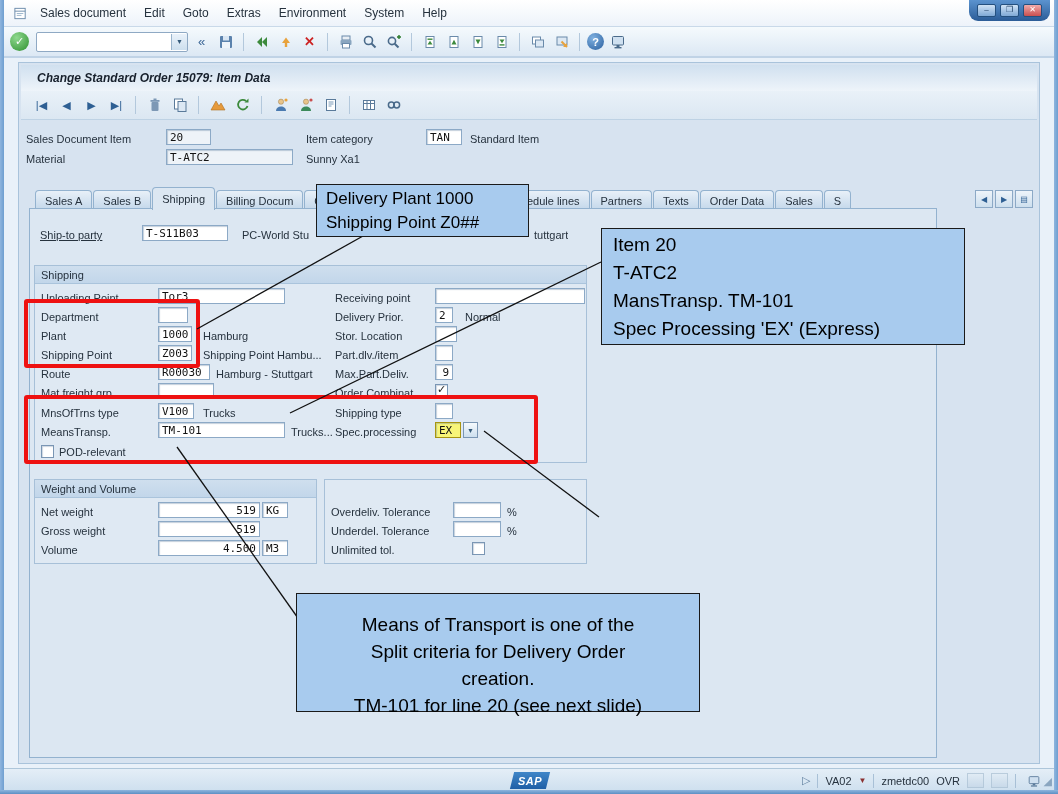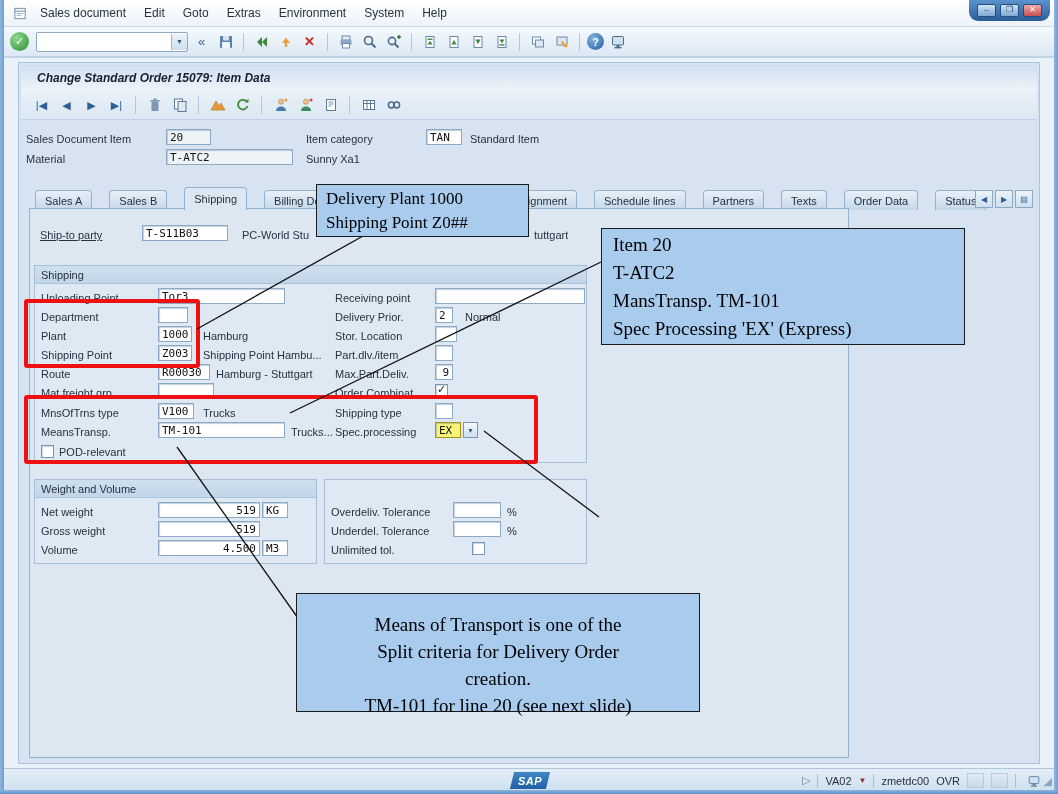--- a/index.html
+++ b/index.html
@@ -33,31 +33,31 @@
   .lbl{position:absolute;font-size:11px;color:#26323e;height:16px;display:flex;align-items:center;white-space:nowrap;}
   .txt{position:absolute;font-size:11px;color:#26323e;height:16px;display:flex;align-items:center;white-space:nowrap;overflow:hidden;}
   .fld{position:absolute;height:16px;background:#fff;border:1px solid #8ca9c6;box-shadow:inset 1px 1px 1px rgba(90,120,155,.35);font-family:"DejaVu Sans Mono",monospace;font-size:11px;color:#111;display:flex;align-items:center;padding:0 3px;box-sizing:border-box;white-space:nowrap;}
   .fld.num{justify-content:flex-end;}
   .fld.hl{background:#f8f578;border-color:#a89410;}
   .ddbtn{position:absolute;width:15px;height:16px;background:linear-gradient(#f5fafd,#cddfee);border:1px solid #7a96b4;font-size:7px;color:#345a7a;display:flex;align-items:center;justify-content:center;box-sizing:border-box;}
   .cb{position:absolute;width:13px;height:13px;background:#fff;border:1px solid #7a96b4;box-shadow:inset 1px 1px 1px rgba(90,120,155,.3);box-sizing:border-box;}
   .cb.checked::after{content:"✓";font-size:11px;color:#222;position:absolute;left:1px;top:-2px;}
   
   .tabstrip{position:absolute;left:16px;top:124px;height:23px;width:960px;display:flex;align-items:flex-end;overflow:hidden;}
-  .tab{height:19px;padding:0 9px;font-size:11px;display:flex;align-items:center;background:linear-gradient(#e8f0f8,#c3d7ea);border:1px solid #93b2cf;border-bottom:none;border-radius:4px 4px 0 0;margin-right:17px;color:#26323e;white-space:nowrap;}
+  .tab{height:19px;padding:0 9px;font-size:11px;display:flex;align-items:center;background:linear-gradient(#e8f0f8,#c3d7ea);border:1px solid #93b2cf;border-bottom:none;border-radius:4px 4px 0 0;margin-right:1px;color:#26323e;white-space:nowrap;}
   .tab.active{background:#dce7f2;height:22px;z-index:2;}
   .tabscroll{position:absolute;right:6px;top:127px;display:flex;gap:2px;z-index:3;}
   .tabscroll span{width:16px;height:16px;background:linear-gradient(#eef4fa,#cddfee);border:1px solid #8ca9c6;font-size:8px;color:#2e5f93;display:inline-flex;align-items:center;justify-content:center;}
-  .panel{position:absolute;left:10px;top:145px;width:820px;height:550px;background:#dce7f2;border:1px solid #93b2cf;box-sizing:border-box;}
+  .panel{position:absolute;left:10px;top:145px;width:908px;height:550px;background:#dce7f2;border:1px solid #93b2cf;box-sizing:border-box;}
   .gbox{position:absolute;border:1px solid #a7c0d8;background:#dfe9f3;box-sizing:border-box;}
   .ghead{position:absolute;left:0;top:0;right:0;height:17px;background:linear-gradient(#cfdfee,#c2d6ea);border-bottom:1px solid #aac4dc;font-size:11px;color:#26323e;display:flex;align-items:center;padding-left:6px;}
   .underl{text-decoration:underline;}
   
   .redbox{position:absolute;border:4px solid #ee1111;border-radius:3px;z-index:20;}
-  .callout{position:absolute;background:#a8cbee;border:1px solid #1a1a1a;color:#000;white-space:pre-line;z-index:30;box-sizing:border-box;font-family:Liberation Serif, serif;}
+  .callout{position:absolute;background:#a8cbee;border:1px solid #1a1a1a;color:#000;white-space:pre-line;z-index:30;box-sizing:border-box;}
   .connectors{position:absolute;left:0;top:0;z-index:24;pointer-events:none;}
   
   .statusbar{position:absolute;left:4px;top:768px;width:1050px;height:23px;background:linear-gradient(#e4eef7,#cddfee);border-top:1px solid #aec6da;}
   .saplogo{position:absolute;left:508px;top:3px;width:36px;height:17px;background:linear-gradient(#3f86c8,#1f5fa6);transform:skewX(-14deg);display:flex;align-items:center;justify-content:center;}
   .saplogo span{transform:skewX(14deg);color:#fff;font-weight:bold;font-style:italic;font-size:11px;letter-spacing:.5px;}
   .sb-right{position:absolute;right:10px;top:0;height:23px;display:flex;align-items:center;gap:7px;font-size:11px;color:#26323e;}
   .sb-sep{width:1px;height:14px;background:#a8c0d6;}
   .dimicon{width:15px;height:13px;background:linear-gradient(#e2ecf5,#c3d5e6);border:1px solid #a0b8cc;opacity:.6;}
   .caret{font-size:8px;color:#8a3030;}
   .grip{position:absolute;right:2px;top:6px;font-size:11px;color:#8aa6c0;}
@@ -279,21 +279,21 @@
       <span class="tab">Sales A</span>
       <span class="tab">Sales B</span>
       <span class="tab active">Shipping</span>
       <span class="tab">Billing Docum</span>
       <span class="tab">Conditions</span>
       <span class="tab">Account Assignment</span>
       <span class="tab">Schedule lines</span>
       <span class="tab">Partners</span>
       <span class="tab">Texts</span>
       <span class="tab">Order Data</span>
-      <span class="tab">Status</span>
+      <span class="tab">Sales</span>
       <span class="tab">S</span>
     </div>
     <div class="tabscroll">
       <span>◀</span>
       <span>▶</span>
       <span>▤</span>
     </div>
 
     <div class="panel">
       <div class="lbl underl" style="left:10px;top:18px">Ship-to party</div>

